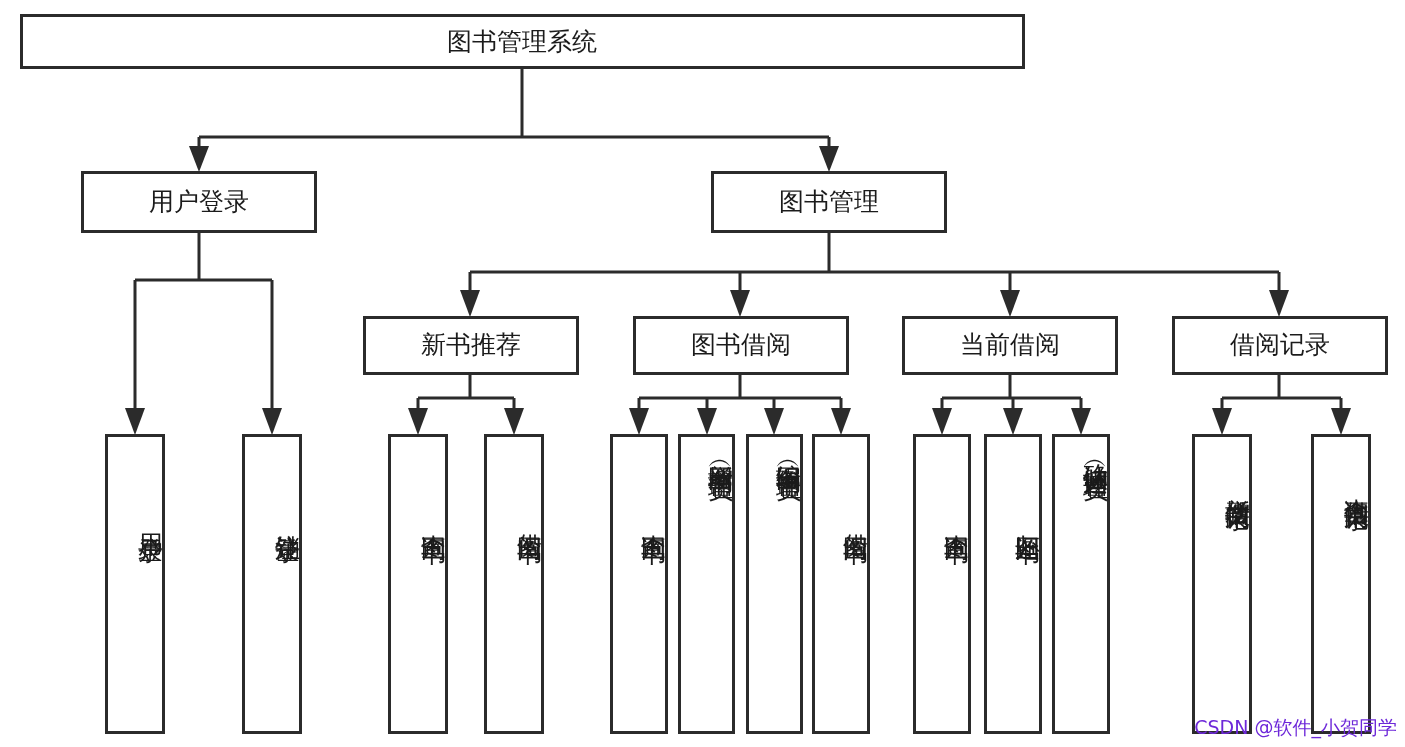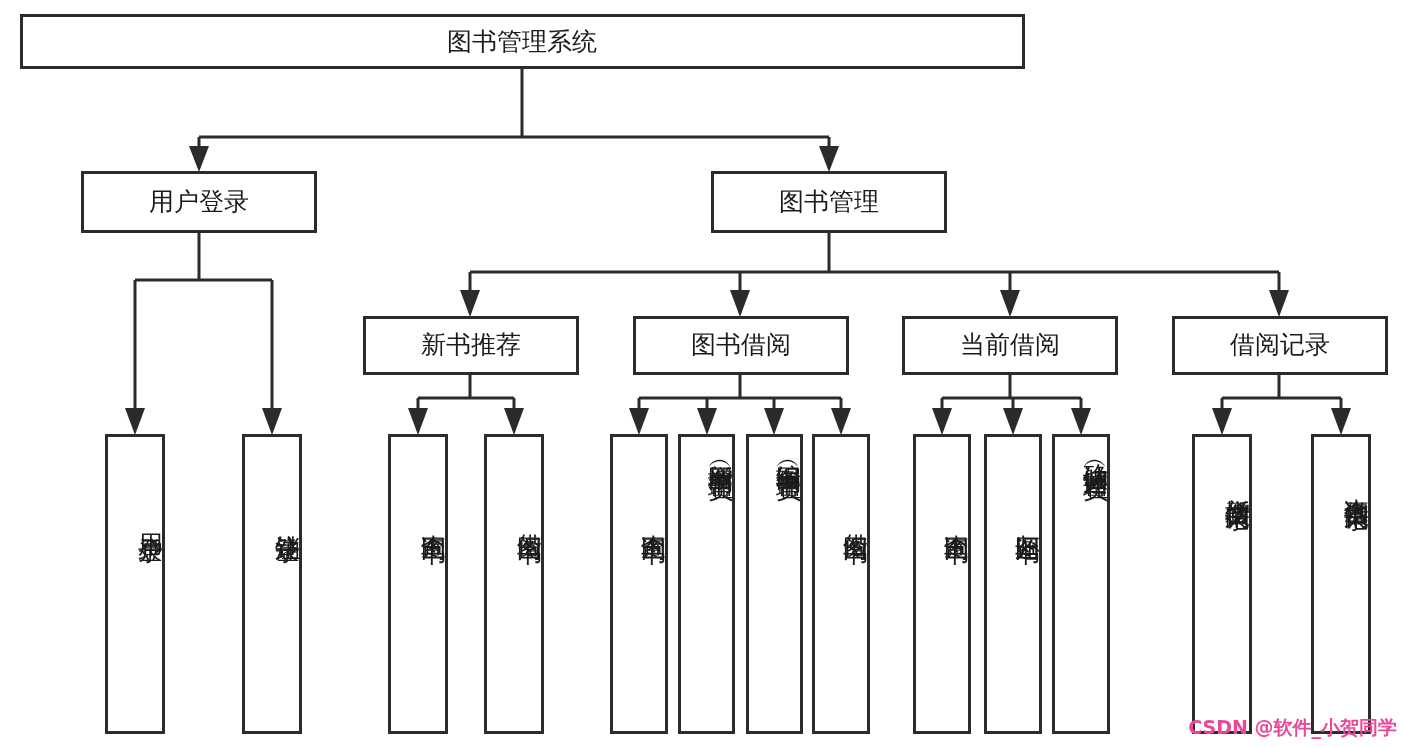--- a/index.html
+++ b/index.html
@@ -59,23 +59,22 @@
     white-space: nowrap;
     text-align: center;
     pointer-events: none;
   }
   .watermark {
     position: absolute;
     right: 8px;
     bottom: 6px;
     font-family: "DejaVu Sans", "Liberation Sans", sans-serif;
     font-size: 19px;
-    color: #ec4899;
+    color: #6d28d9;
     white-space: nowrap;
-    font-weight: bold;
   }
 </style>
 </head>
 <body>
 
 <div id="diagram-root">
 
   <svg class="flow" viewBox="0 0 1405 747">
 
     <g>

